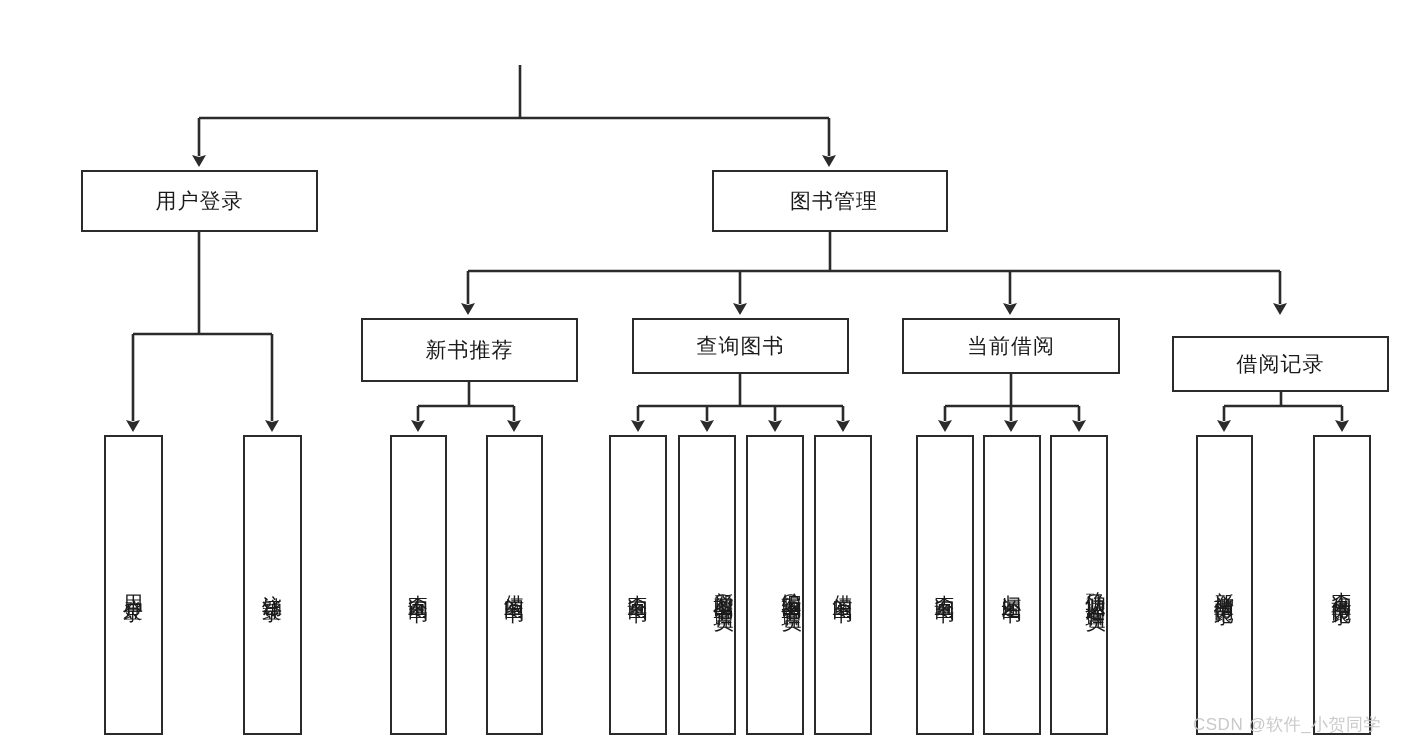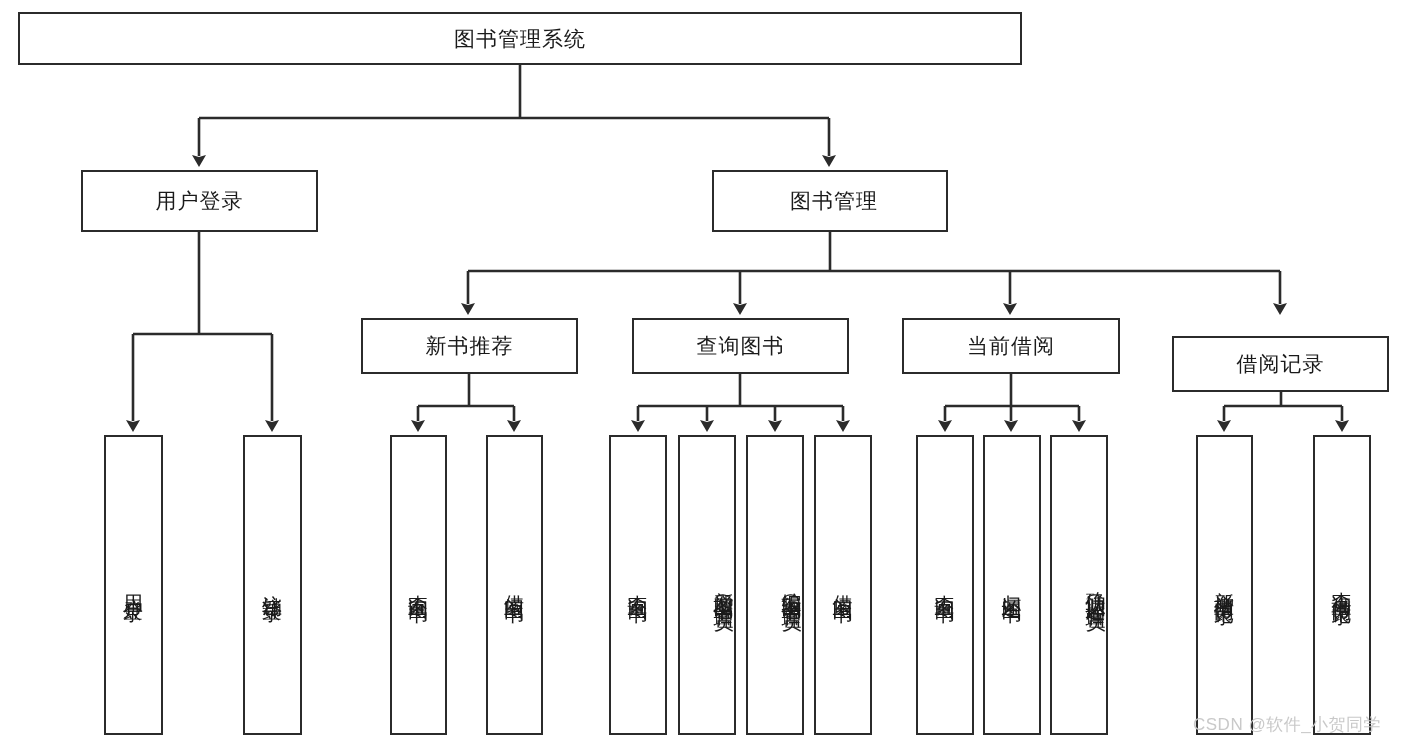--- a/index.html
+++ b/index.html
@@ -118,32 +118,29 @@
     <path class="wire" d="M 945 406 L 945 421" marker-end="url(#arrow)"></path>
     <path class="wire" d="M 1011 406 L 1011 421" marker-end="url(#arrow)"></path>
     <path class="wire" d="M 1079 406 L 1079 421" marker-end="url(#arrow)"></path>
 
     <path class="wire" d="M 1281 374 L 1281 406"></path>
     <path class="wire" d="M 1224 406 L 1342 406"></path>
     <path class="wire" d="M 1224 406 L 1224 421" marker-end="url(#arrow)"></path>
     <path class="wire" d="M 1342 406 L 1342 421" marker-end="url(#arrow)"></path>
   </svg>
 
-  <div class="node horizontal" style="left:18px; top:12px; width:1004px; height:53px;">
-    <span>图书管理系统</span>
-  </div>
 
   <div class="node horizontal" style="left:81px; top:170px; width:237px; height:62px;">
     <span>用户登录</span>
   </div>
   <div class="node horizontal" style="left:712px; top:170px; width:236px; height:62px;padding-left:8px;">
     <span>图书管理</span>
   </div>
 
-  <div class="node horizontal" style="left:361px; top:318px; width:217px; height:56px;">
+  <div class="node horizontal" style="left:361px; top:318px; width:217px; height:64px;">
     <span>新书推荐</span>
   </div>
   <div class="node horizontal" style="left:632px; top:318px; width:217px; height:56px;">
     <span>查询图书</span>
   </div>
   <div class="node horizontal" style="left:902px; top:318px; width:218px; height:56px;justify-content:center;">
     <span>当前借阅</span>
   </div>
   <div class="node horizontal" style="left:1172px; top:336px; width:217px; height:56px;">
     <span>借阅记录</span>

